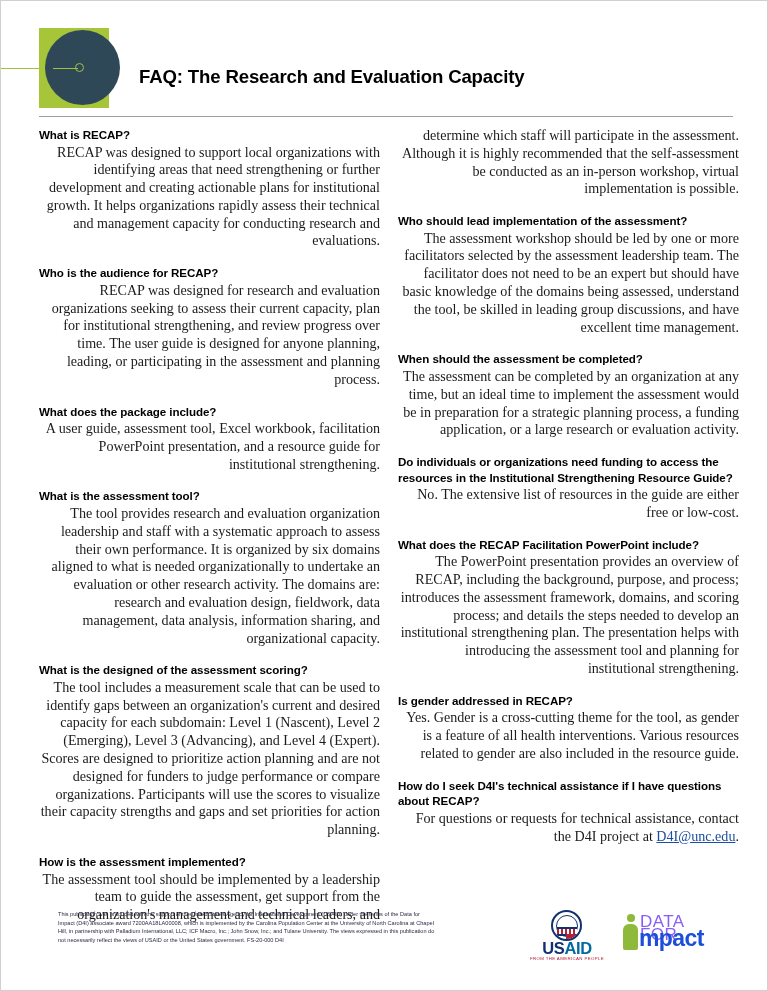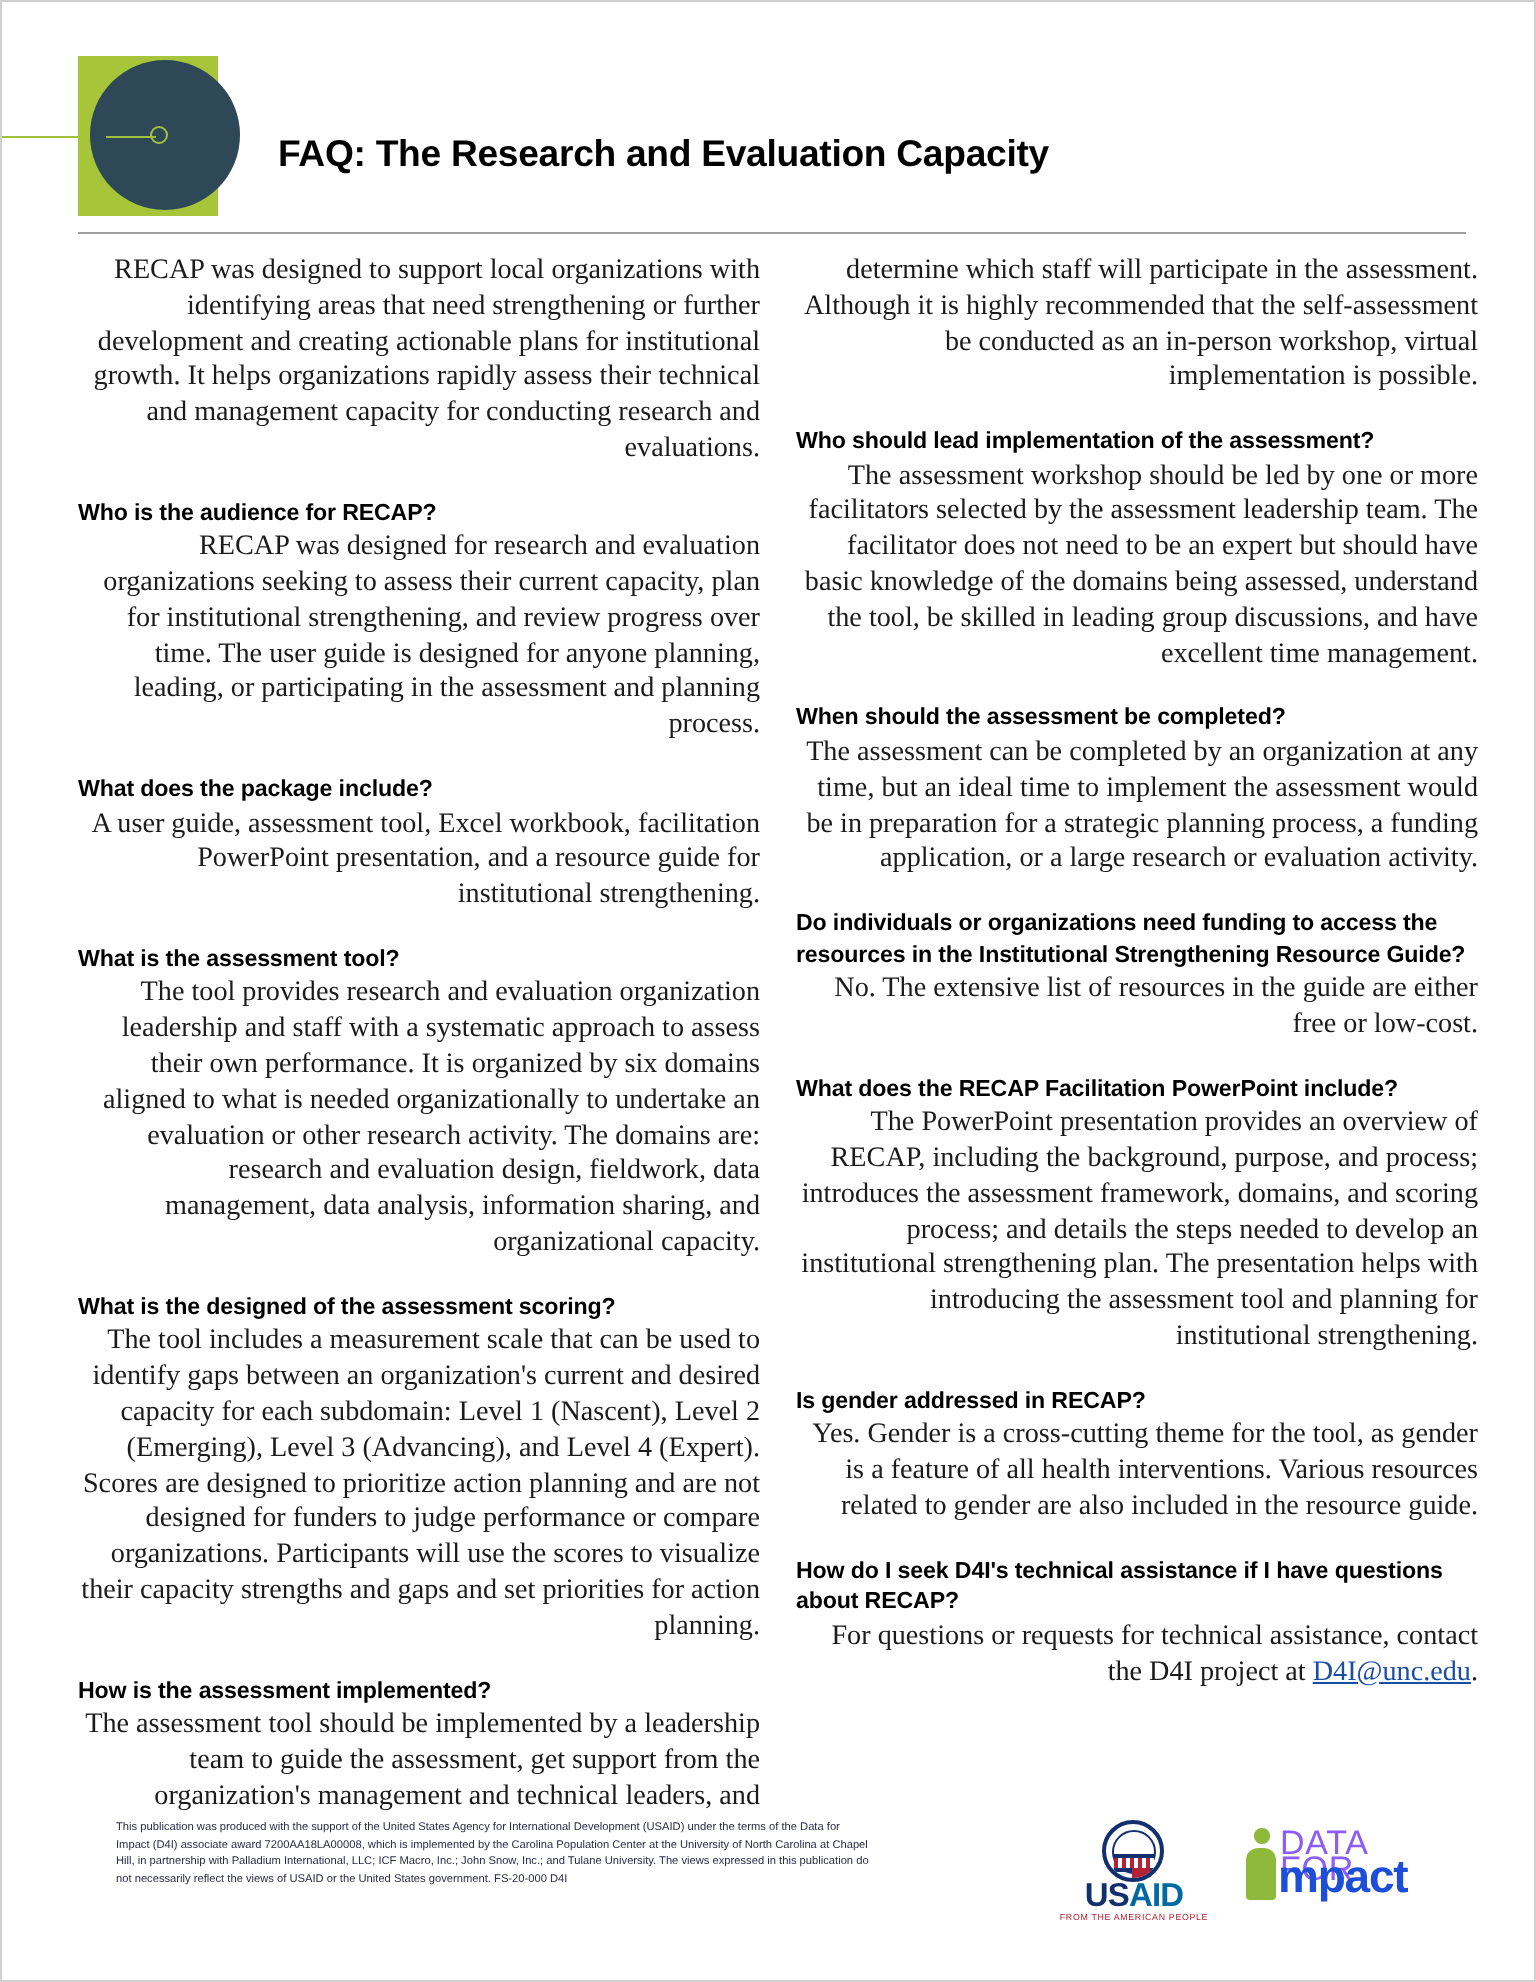--- a/index.html
+++ b/index.html
@@ -303,20 +303,21 @@
     <div class="doc-title">
       <div>FAQ: The Research and Evaluation Capacity</div>
     </div>
     <div class="header-rule"></div>
   </div>
 
   <div class="columns">
 
     <div class="col col-left">
       <div class="qa-block">
+        <h2 class="q">What is RECAP?</h2>
         <p class="a">RECAP was designed to support local organizations with identifying areas that need strengthening or further development and creating actionable plans for institutional growth. It helps organizations rapidly assess their technical and management capacity for conducting research and evaluations.</p>
       </div>
       <div class="qa-block">
         <h2 class="q">Who is the audience for RECAP?</h2>
         <p class="a">RECAP was designed for research and evaluation organizations seeking to assess their current capacity, plan for institutional strengthening, and review progress over time. The user guide is designed for anyone planning, leading, or participating in the assessment and planning process.</p>
       </div>
       <div class="qa-block">
         <h2 class="q">What does the package include?</h2>
         <p class="a">A user guide, assessment tool, Excel workbook, facilitation PowerPoint presentation, and a resource guide for institutional strengthening.</p>
       </div>

